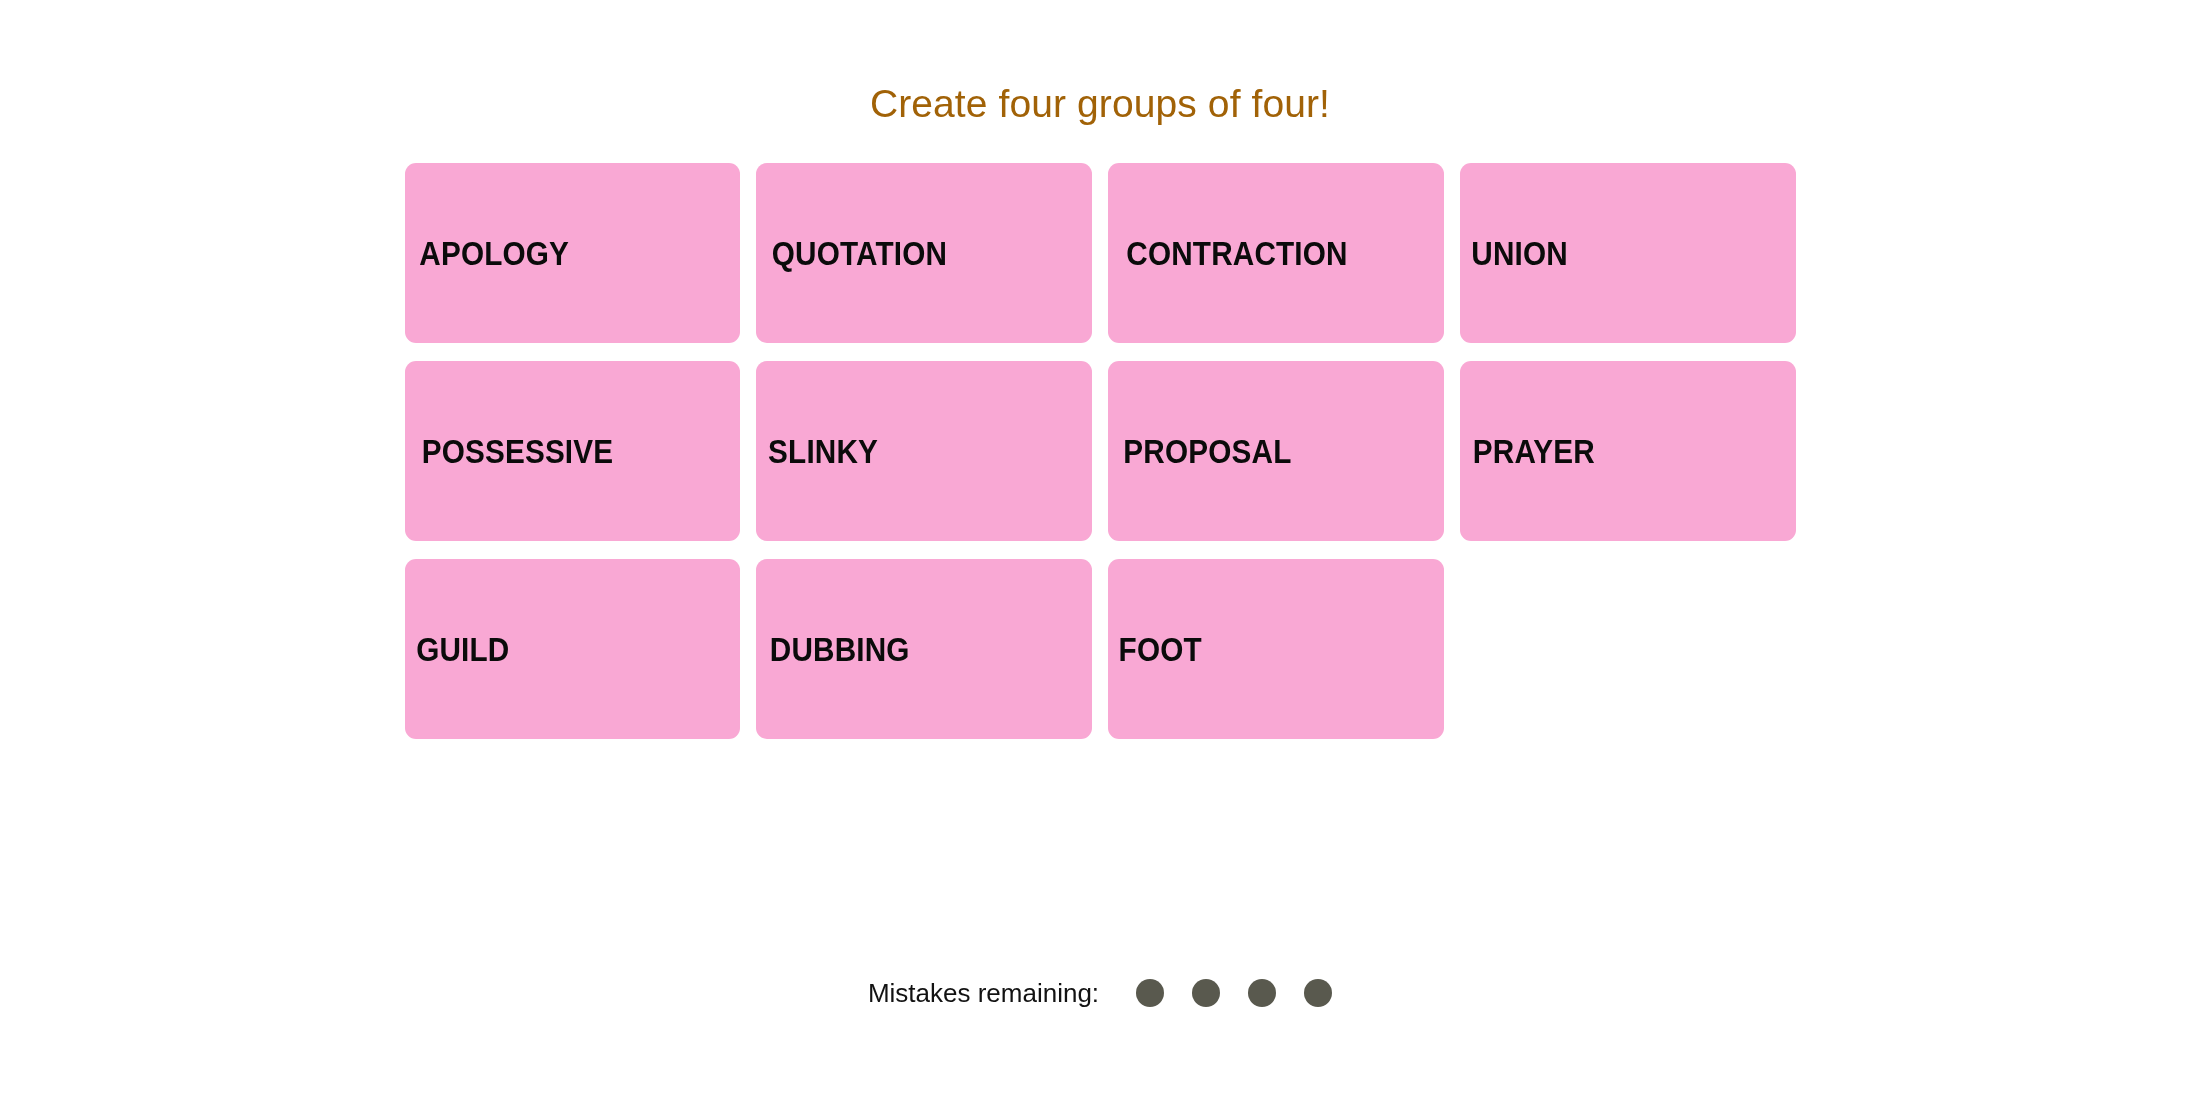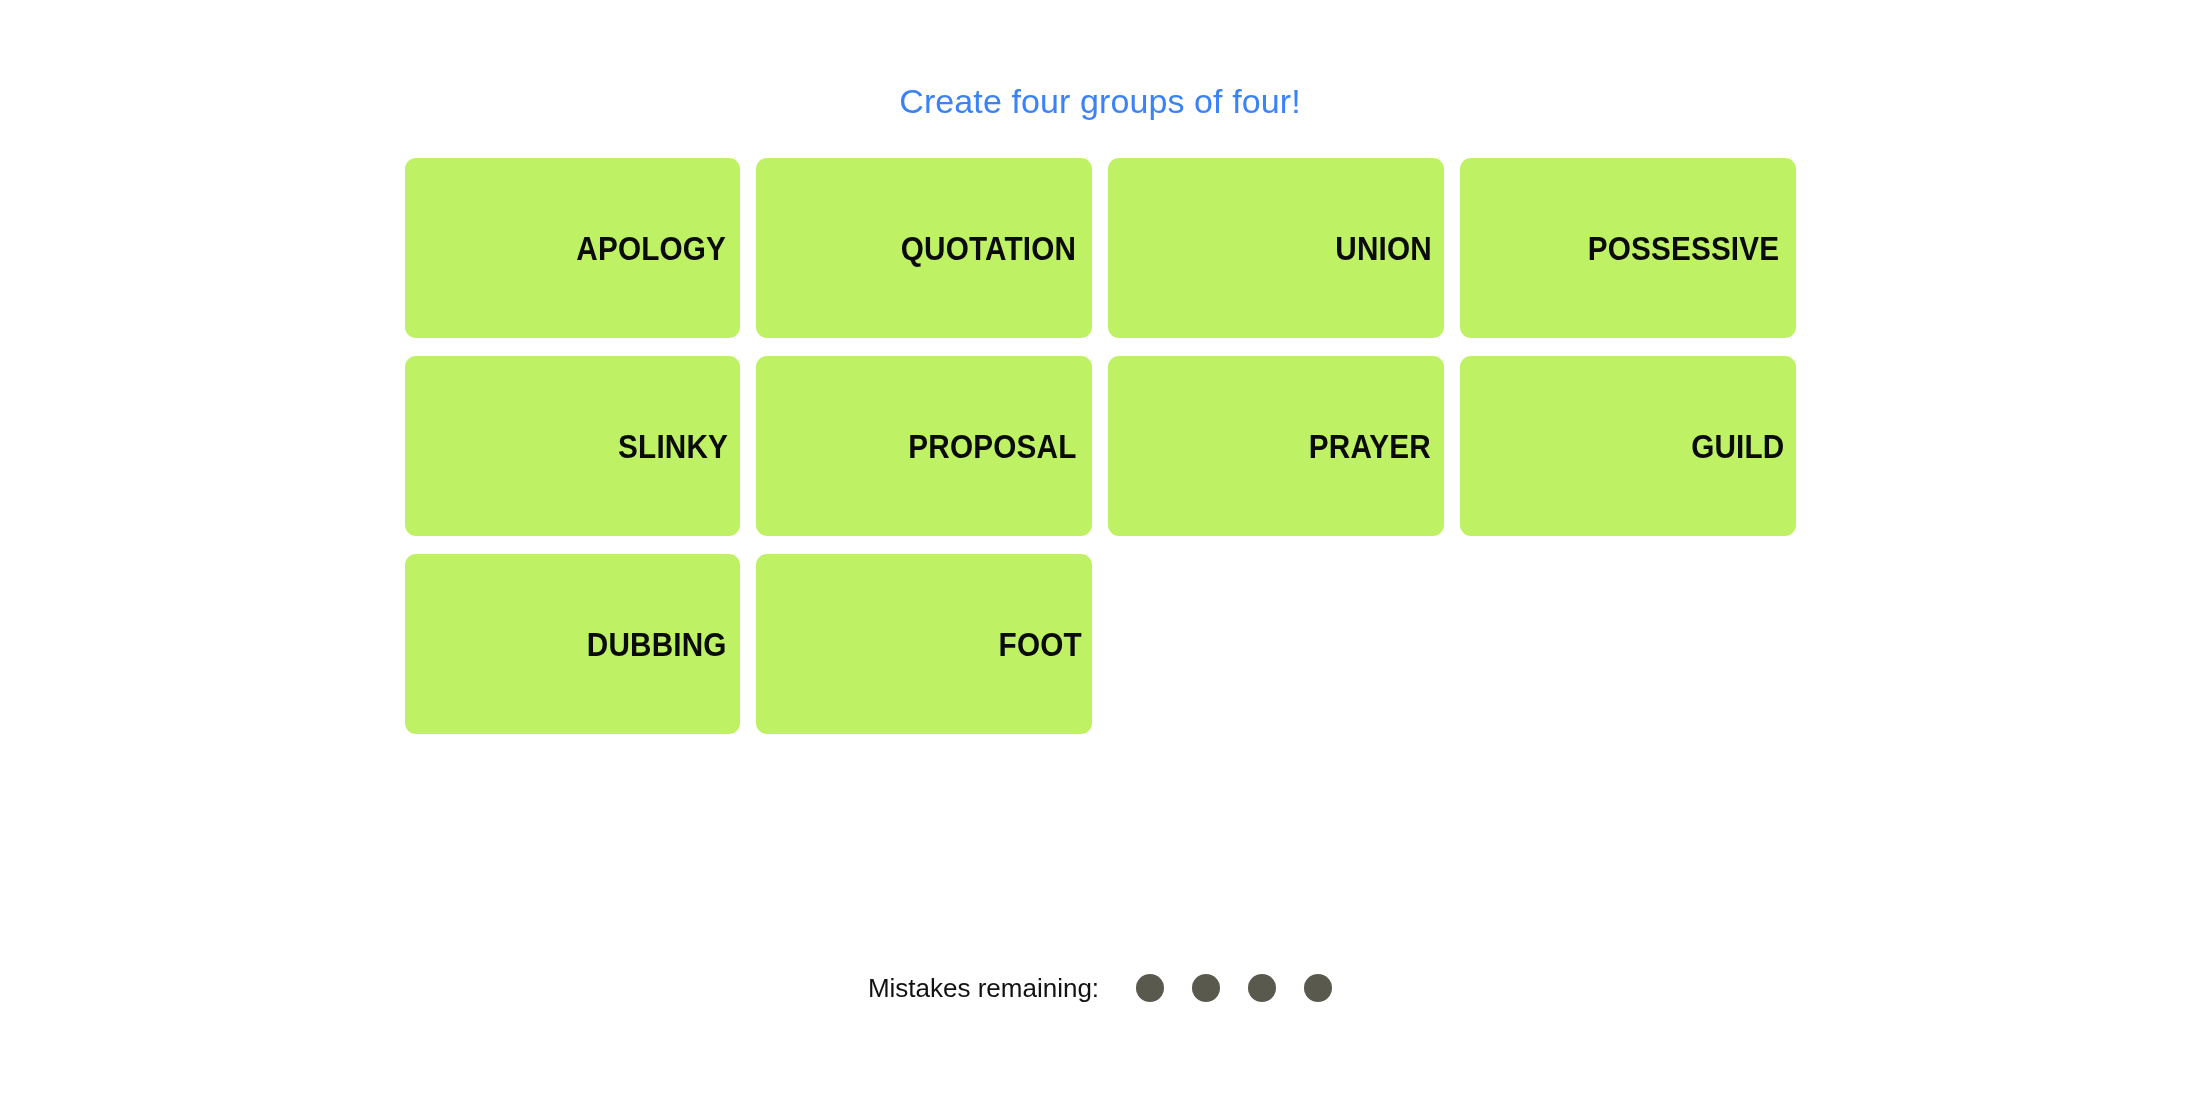--- a/index.html
+++ b/index.html
@@ -19,45 +19,45 @@
     position: absolute;
     inset: 0;
     display: flex;
     flex-direction: column;
     align-items: center;
   }
 
   
   .title {
     margin-top: 84px;
-    font-size: 34px;
+    font-size: 39px;
     font-weight: 400;
-    color: #3b82f6;
+    color: #a16207;
     letter-spacing: 0.1px;
     line-height: 1;
     white-space: nowrap;
   }
 
   
   .grid {
     margin-top: 40px;
     width: 1391px;
     display: grid;
     grid-template-columns: repeat(4, 1fr);
     grid-template-rows: repeat(4, 180px);
     column-gap: 16px;
     row-gap: 18px;
   }
 
   .tile {
-    background: #bef264;
+    background: #f9a8d4;
     border-radius: 11px;
     display: flex;
     align-items: center;
-    justify-content: flex-end;
+    justify-content: flex-start;
     cursor: pointer;
     user-select: none;
     overflow: hidden;
     padding: 0 6px;
     box-sizing: border-box;
   }
 
   .tile-label {
     font-family: "Liberation Sans Narrow", "Liberation Sans", "DejaVu Sans Condensed", "DejaVu Sans", sans-serif;
     font-weight: 700;
@@ -111,20 +111,23 @@
   <div class="title">Create four groups of four!</div>
 
   <div class="grid">
       <div class="tile">
         <span class="tile-label">APOLOGY</span>
       </div>
       <div class="tile">
         <span class="tile-label">QUOTATION</span>
       </div>
       <div class="tile">
+        <span class="tile-label">CONTRACTION</span>
+      </div>
+      <div class="tile">
         <span class="tile-label">UNION</span>
       </div>
       <div class="tile">
         <span class="tile-label">POSSESSIVE</span>
       </div>
       <div class="tile">
         <span class="tile-label">SLINKY</span>
       </div>
       <div class="tile">
         <span class="tile-label">PROPOSAL</span>

